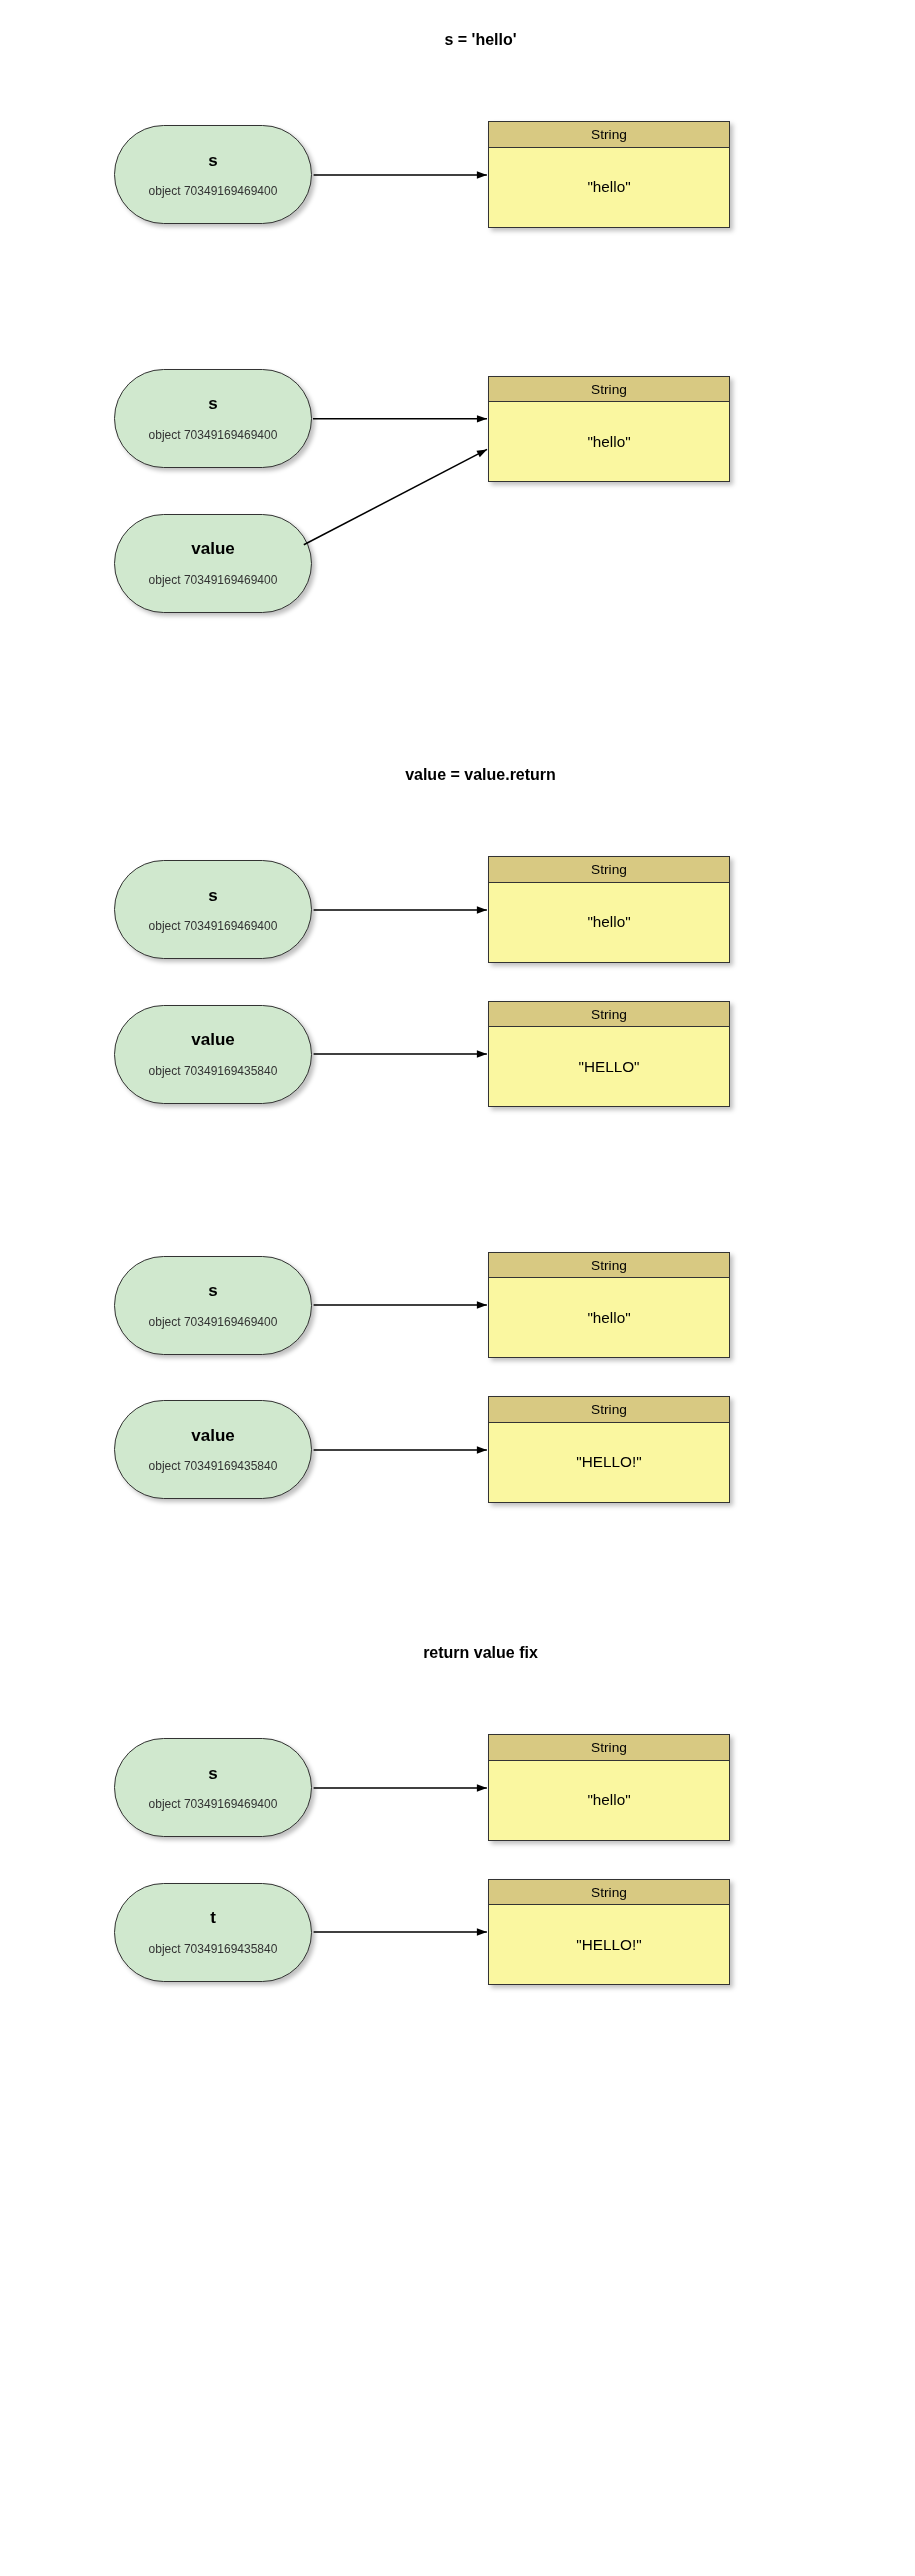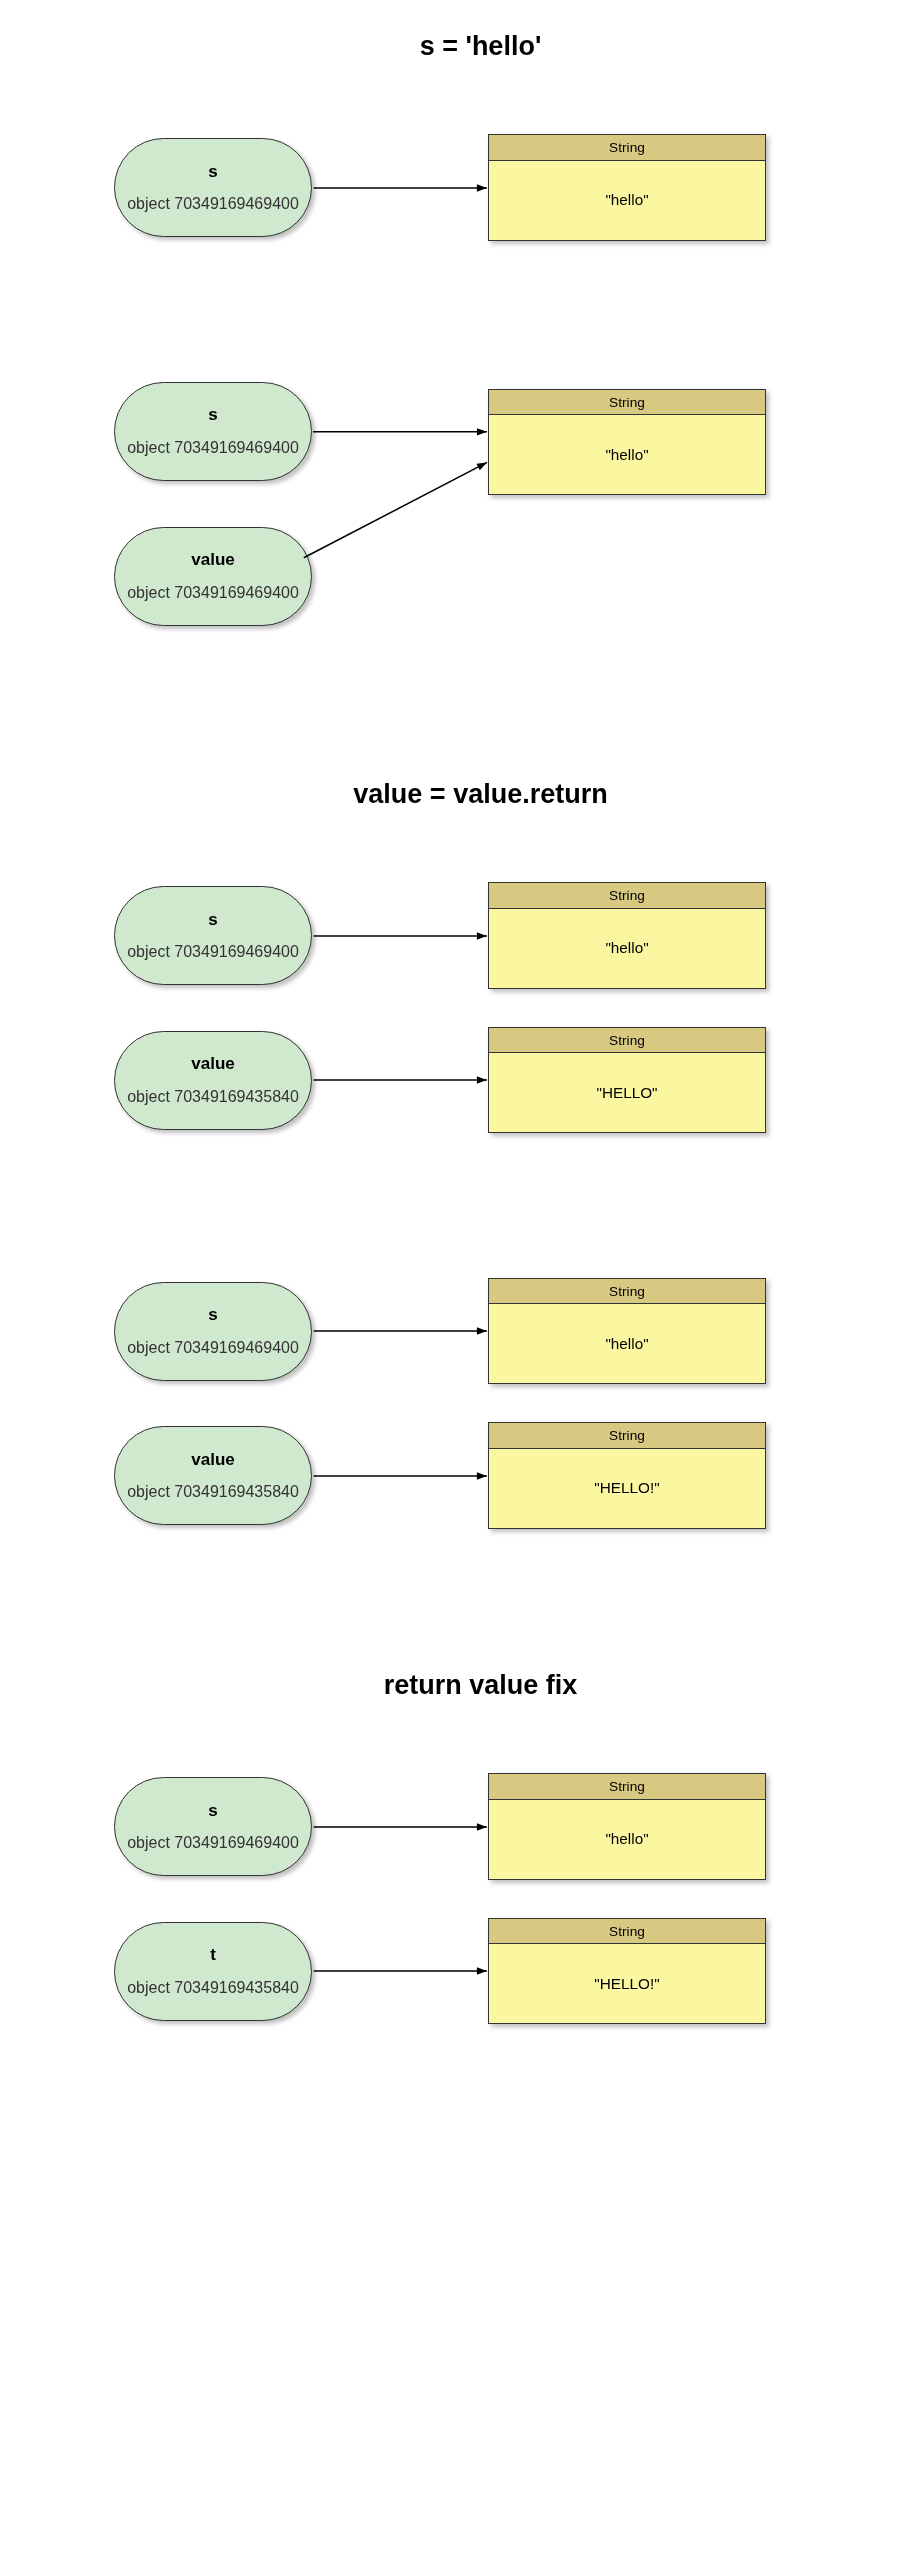--- a/index.html
+++ b/index.html
@@ -8,21 +8,21 @@
     background: #ffffff;
     width: 916px;
     padding: 30.5px 0;
   }
   .section {
     margin-bottom: 137px;
     position: relative;
   }
   .section-title {
     text-align: center;
-    font-size: 27px;
+    font-size: 16px;
     font-weight: bold;
     margin-bottom: 69px;
     padding-left: 45px;
   }
   .row {
     display: flex;
     align-items: center;
     justify-content: center;
     position: relative;
     margin-bottom: 30.5px;
@@ -39,25 +39,25 @@
     justify-content: center;
     box-shadow: 3.1px 3.1px 4.6px rgba(0,0,0,0.25);
     position: relative;
   }
   .var-name {
     font-size: 17px;
     font-weight: bold;
     margin-bottom: 13.7px;
   }
   .var-id {
-    font-size: 16px;
+    font-size: 12px;
     color: #333;
   }
   .obj-box {
-    width: 278px;
+    width: 242px;
     border: 1.1px solid #333;
     box-shadow: 3.1px 3.1px 4.6px rgba(0,0,0,0.25);
     background: #faf7a0;
   }
   .obj-header {
     background: #d8c982;
     border-bottom: 1.1px solid #333;
     text-align: center;
     font-size: 13.7px;
     padding: 4.6px 0;

